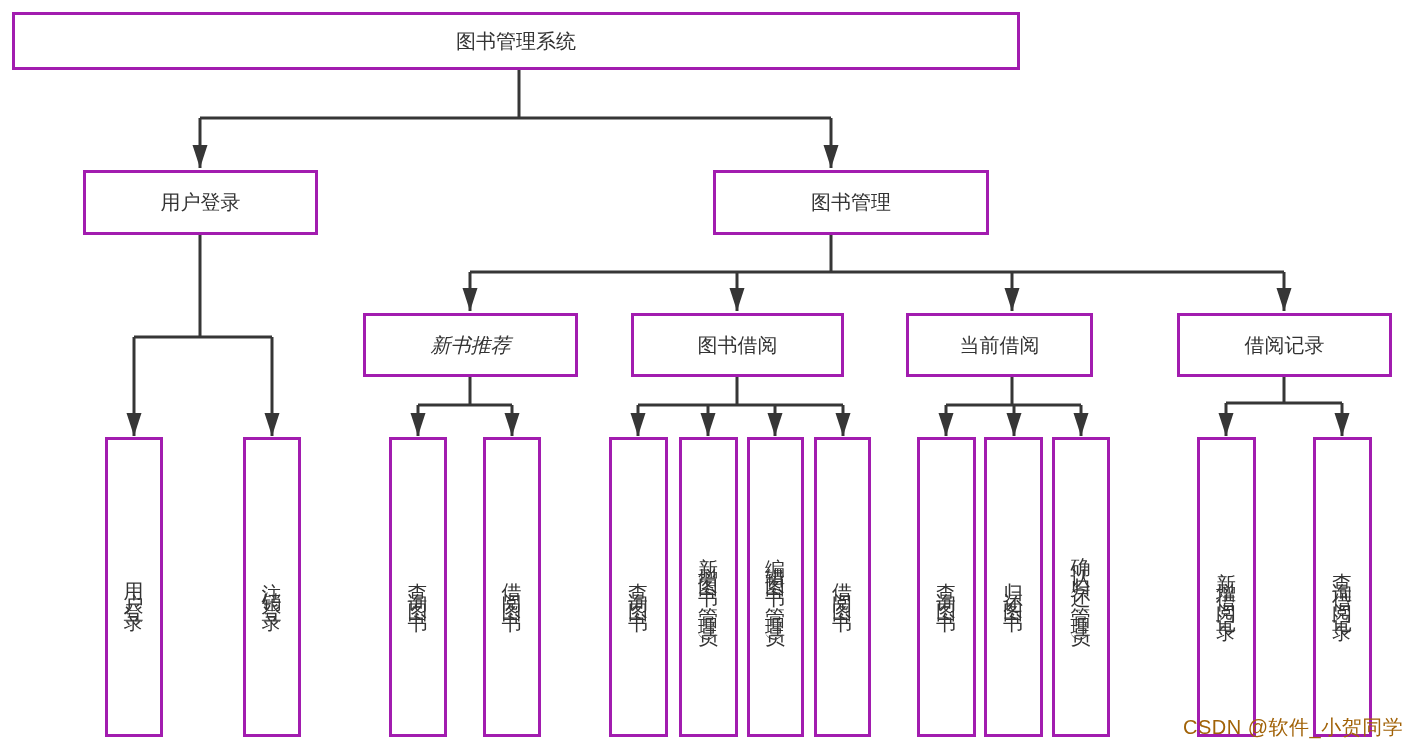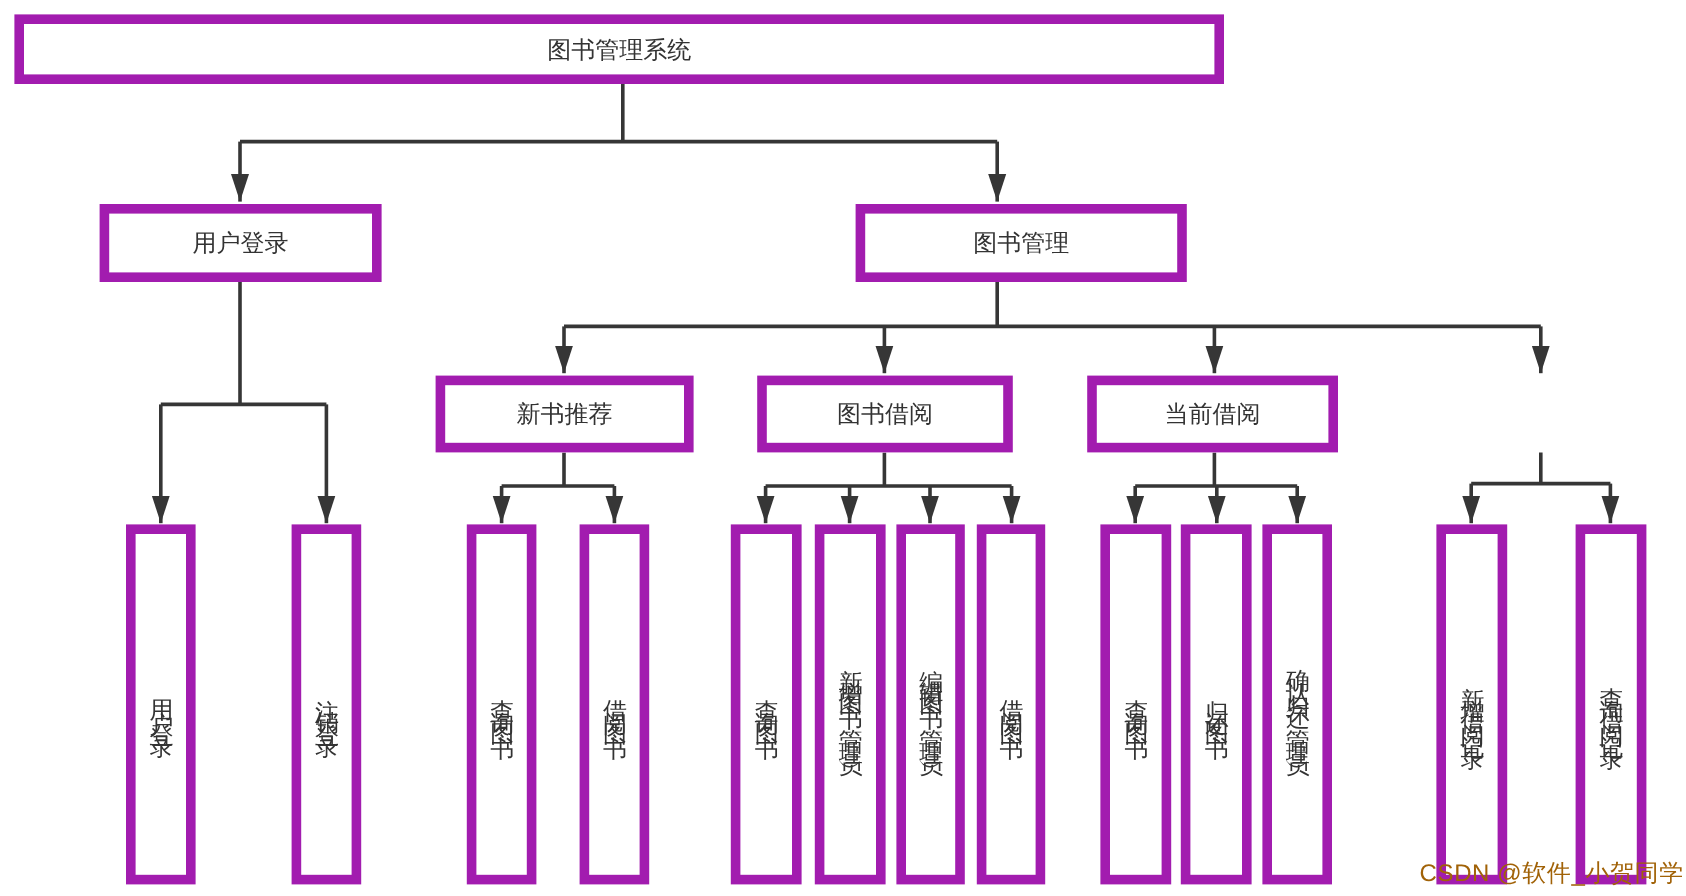--- a/index.html
+++ b/index.html
@@ -9,21 +9,21 @@
     background:#ffffff;
     font-family:"Liberation Sans", sans-serif;
     overflow:hidden;
   }
   .wires{position:absolute;left:0;top:0;width:1405px;height:747px;}
   .ln{stroke:#363636;stroke-width:3;fill:none;}
   .ar{stroke:#363636;stroke-width:3;fill:none;}
   .box{
     position:absolute;
     box-sizing:border-box;
-    border:8px solid #a21caf;
+    border:3px solid #a21caf;
     background:#ffffff;
     color:#333333;
     display:flex;align-items:center;justify-content:center;
     font-size:20px;
     text-align:center;
   }
   .leaf{
     top:437px;height:300px;
   }
   .vlabel{
@@ -87,28 +87,31 @@
     <span>图书管理系统</span>
   </div>
 
   <div class="box" style="left:83px;top:170px;width:235px;height:65px;">
     <span>用户登录</span>
   </div>
   <div class="box" style="left:713px;top:170px;width:276px;height:65px;">
     <span>图书管理</span>
   </div>
 
-  <div class="box" style="left:363px;top:313px;width:215px;height:64px;">
+  <div class="box" style="left:363px;top:313px;width:215px;height:64px;font-style:italic;">
     <span>新书推荐</span>
   </div>
   <div class="box" style="left:631px;top:313px;width:213px;height:64px;">
     <span>图书借阅</span>
   </div>
-  <div class="box" style="left:906px;top:313px;width:209px;height:64px;">
+  <div class="box" style="left:906px;top:313px;width:187px;height:64px;">
     <span>当前借阅</span>
+  </div>
+  <div class="box" style="left:1177px;top:313px;width:215px;height:64px;">
+    <span>借阅记录</span>
   </div>
 
   <div class="box leaf" style="left:105px;width:58px;">
     <span class="vlabel">用户登录</span>
   </div>
   <div class="box leaf" style="left:243px;width:58px;">
     <span class="vlabel">注销登录</span>
   </div>
 
   <div class="box leaf" style="left:389px;width:58px;">

